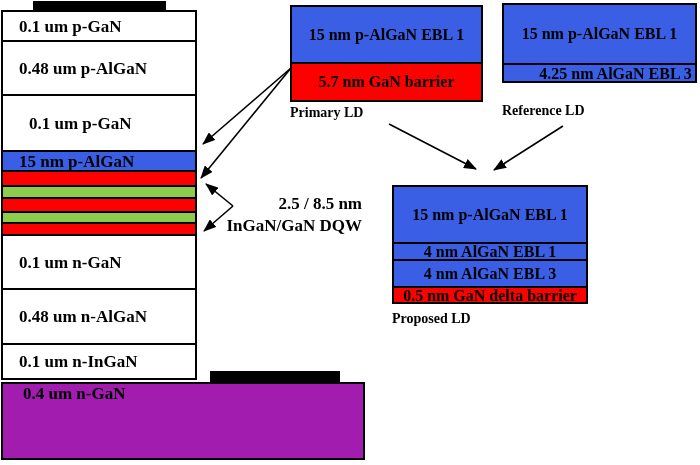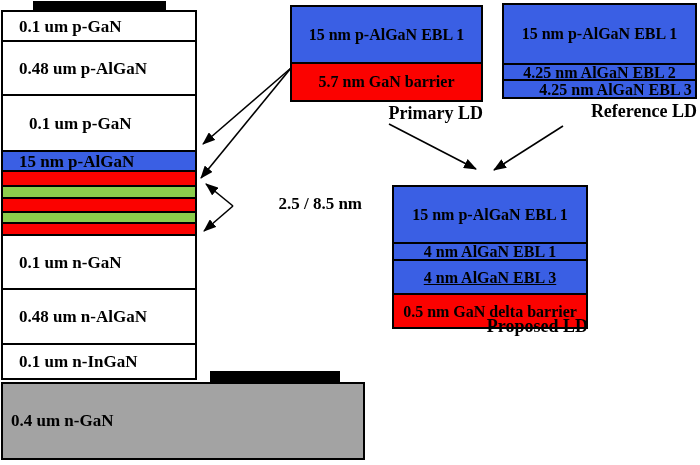--- a/index.html
+++ b/index.html
@@ -12,32 +12,32 @@
   #stack{left:1px;top:10px;width:196px;border:2px solid #000;background:#fff;
          display:flex;flex-direction:column;}
   .layer{box-sizing:border-box;border-bottom:2px solid #000;display:flex;align-items:center;
          padding-left:16px;font-size:17px;line-height:1;}
   .layer:last-child{border-bottom:none;}
   .layer.white{background:#ffffff;}
   .layer.blue{background:var(--blue);}
   .layer.red{background:var(--red);}
   .layer.green{background:var(--green);}
   .layer.indent2{padding-left:26px;}
-  #substrate{left:1px;top:382px;width:364px;height:78px;border:2px solid #000;background:#a3a3a3;
-             display:flex;align-items:center;padding-left:8px;font-size:17px;}
+  #substrate{left:1px;top:382px;width:364px;height:78px;border:2px solid #000;background:#a21caf;
+             display:flex;align-items:flex-start;padding-left:20px;font-size:17px;}
   .contact{background:#000;}
   
   .ldbox{border:2px solid #000;display:flex;flex-direction:column;}
   .ldlayer{box-sizing:border-box;border-bottom:2px solid #000;display:flex;align-items:center;
            justify-content:center;text-align:center;font-size:16px;overflow:visible;}
   .ldlayer:last-child{border-bottom:none;}
   .ldlayer.blue{background:var(--blue);}
   .ldlayer.red{background:var(--red);}
   .ldlayer.thin{line-height:13px;}
-  .caption{text-align:right;font-size:18px;line-height:20px;}
+  .caption{text-align:left;font-size:14px;line-height:20px;}
   
   #dqw-label{left:222px;top:193px;width:140px;text-align:right;font-size:17px;line-height:22px;}
   
   #arrows{position:absolute;left:0;top:0;width:700px;height:465px;pointer-events:none;}
   #arrows line{stroke:#000;stroke-width:1.6;}
   :root{--blue:#3a5fe4;--red:#fb0200;--green:#8cce4c;}
 </style>
 </head>
 <body>
 
@@ -75,60 +75,58 @@
   </div>
 
   <div class="abs contact" style="left:210px;top:371px;width:130px;height:11px;"></div>
 
   <div class="abs" id="substrate">
     <span>0.4 um n-GaN</span>
   </div>
 
   <div class="abs" id="dqw-label">
     <div>2.5 / 8.5 nm</div>
+    <div>InGaN/GaN DQW</div>
   </div>
 
   <div class="abs ldbox" style="left:290px;top:5px;width:193px;">
     <div class="ldlayer blue" style="height:57px;">
       <span>15 nm p-AlGaN EBL 1</span>
     </div>
     <div class="ldlayer red" style="height:36px;">
       <span>5.7 nm GaN barrier</span>
     </div>
   </div>
   <div class="abs caption" style="left:290px;top:103px;width:193px;">Primary LD</div>
 
   <div class="abs ldbox" style="left:502px;top:3px;width:195px;">
     <div class="ldlayer blue" style="height:60px;">
       <span>15 nm p-AlGaN EBL 1</span>
     </div>
-    <div class="ldlayer blue thin" style="height:16px;">
-      <span>4.25 nm AlGaN EBL 2</span>
-    </div>
     <div class="ldlayer blue thin" style="height:16px;padding-left:32px;">
       <span>4.25 nm AlGaN EBL 3</span>
     </div>
   </div>
   <div class="abs caption" style="left:502px;top:101px;width:195px;">Reference LD</div>
 
   <div class="abs ldbox" style="left:392px;top:185px;width:196px;">
     <div class="ldlayer blue" style="height:57px;">
       <span>15 nm p-AlGaN EBL 1</span>
     </div>
     <div class="ldlayer blue thin" style="height:17px;">
       <span>4 nm AlGaN EBL 1</span>
     </div>
-    <div class="ldlayer blue thin" style="height:34px;text-decoration:underline;">
+    <div class="ldlayer blue thin" style="height:27px;">
       <span>4 nm AlGaN EBL 3</span>
     </div>
-    <div class="ldlayer red thin" style="height:32px;">
+    <div class="ldlayer red thin" style="height:14px;">
       <span>0.5 nm GaN delta barrier</span>
     </div>
   </div>
-  <div class="abs caption" style="left:392px;top:316px;width:196px;">Proposed LD</div>
+  <div class="abs caption" style="left:392px;top:309px;width:196px;">Proposed LD</div>
 
   <svg id="arrows" xmlns="http://www.w3.org/2000/svg">
     <defs>
       <marker id="ah" markerUnits="userSpaceOnUse" markerWidth="13" markerHeight="10" refX="12" refY="5" orient="auto">
         <path d="M0,0 L13,5 L0,10 Z" fill="#000"></path>
       </marker>
     </defs>
     <line x1="291" y1="68" x2="203" y2="144" marker-end="url(#ah)"></line>
     <line x1="291" y1="68" x2="201" y2="178" marker-end="url(#ah)"></line>
     <line x1="233" y1="206" x2="206" y2="184" marker-end="url(#ah)"></line>

